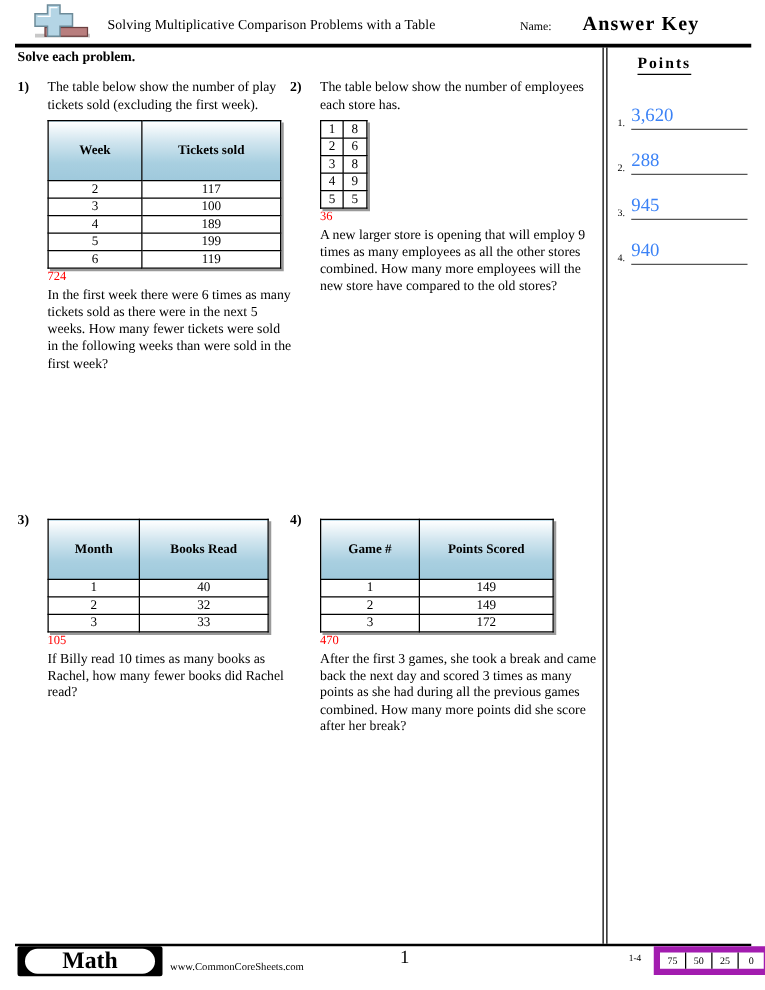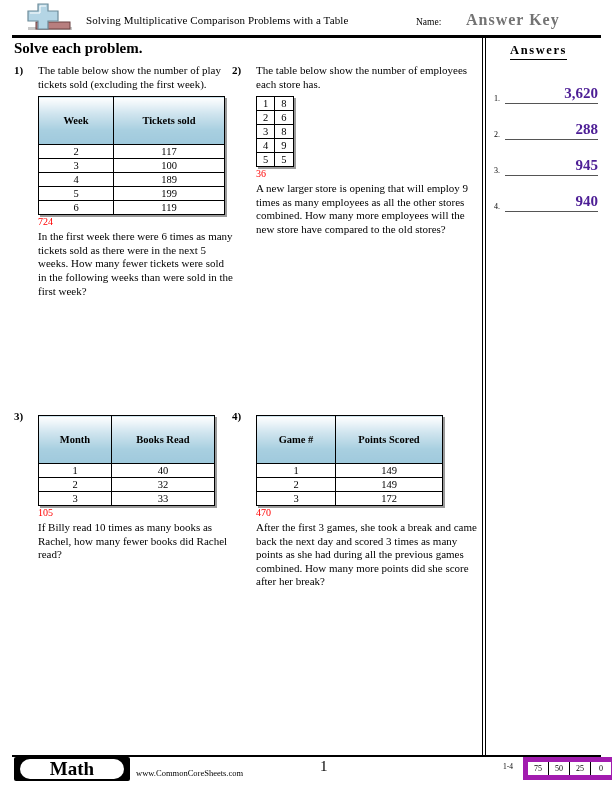--- a/index.html
+++ b/index.html
@@ -51,40 +51,40 @@
     top: 17px;
     font-size: 9.5px;
     font-family: "Liberation Serif", serif;
   }
   .answer-key {
     position: absolute;
     left: 466px;
     top: 11px;
     font-size: 16px;
     font-weight: bold;
-    color: #737373;
+    color: #000000;
     letter-spacing: 1px;
     font-family: "Liberation Serif", serif;
     white-space: nowrap;
   }
   .header-rule {
     position: absolute;
     left: 12px;
     top: 35px;
     width: 589px;
     height: 3px;
     background: #000;
   }
 
   
   .instruction {
     position: absolute;
     left: 14px;
     top: 40px;
-    font-size: 15px;
+    font-size: 11px;
     font-weight: bold;
     font-family: "Liberation Serif", serif;
   }
 
   
   .divider {
     position: absolute;
     left: 482px;
     top: 38px;
     width: 4px;
@@ -138,24 +138,24 @@
     bottom: 0;
     width: 93px;
     height: 1px;
     background: #555;
   }
   .answer-row .val {
     position: absolute;
     left: 11px;
     bottom: 2px;
     width: 93px;
-    text-align: right;
+    text-align: left;
     font-size: 15px;
-    font-weight: bold;
-    color: #4c1d95;
+    font-weight: normal;
+    color: #3b82f6;
     font-family: "Liberation Serif", serif;
   }
 
   
   .problem {
     position: absolute;
   }
   .prob-num {
     position: absolute;
     left: 0;
@@ -309,21 +309,21 @@
   </div>
 
   <div class="instruction">Solve each problem.</div>
 
   <div class="divider">
     <i class="a"></i>
       <i class="b"></i>
   </div>
 
   <div class="answers-panel">
-    <div class="answers-title">Answers</div>
+    <div class="answers-title">Points</div>
 
     <div class="answer-row" style="top:30px;">
       <span class="num">1.</span>
       <span class="val">3,620</span>
       <span class="line"></span>
     </div>
     <div class="answer-row" style="top:66px;">
       <span class="num">2.</span>
       <span class="val">288</span>
       <span class="line"></span>

